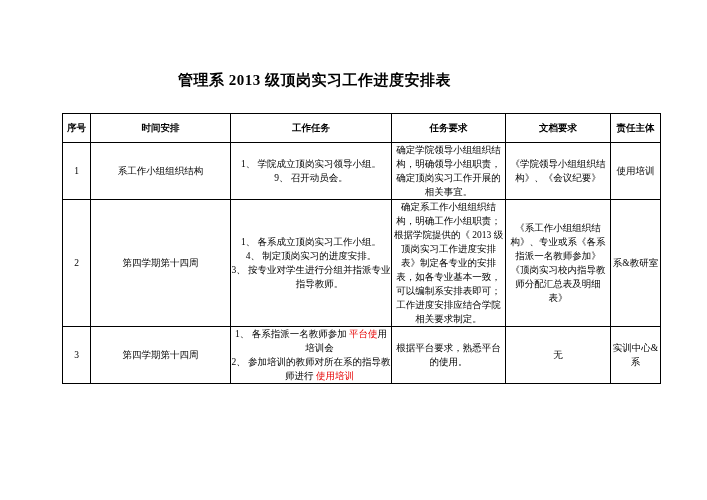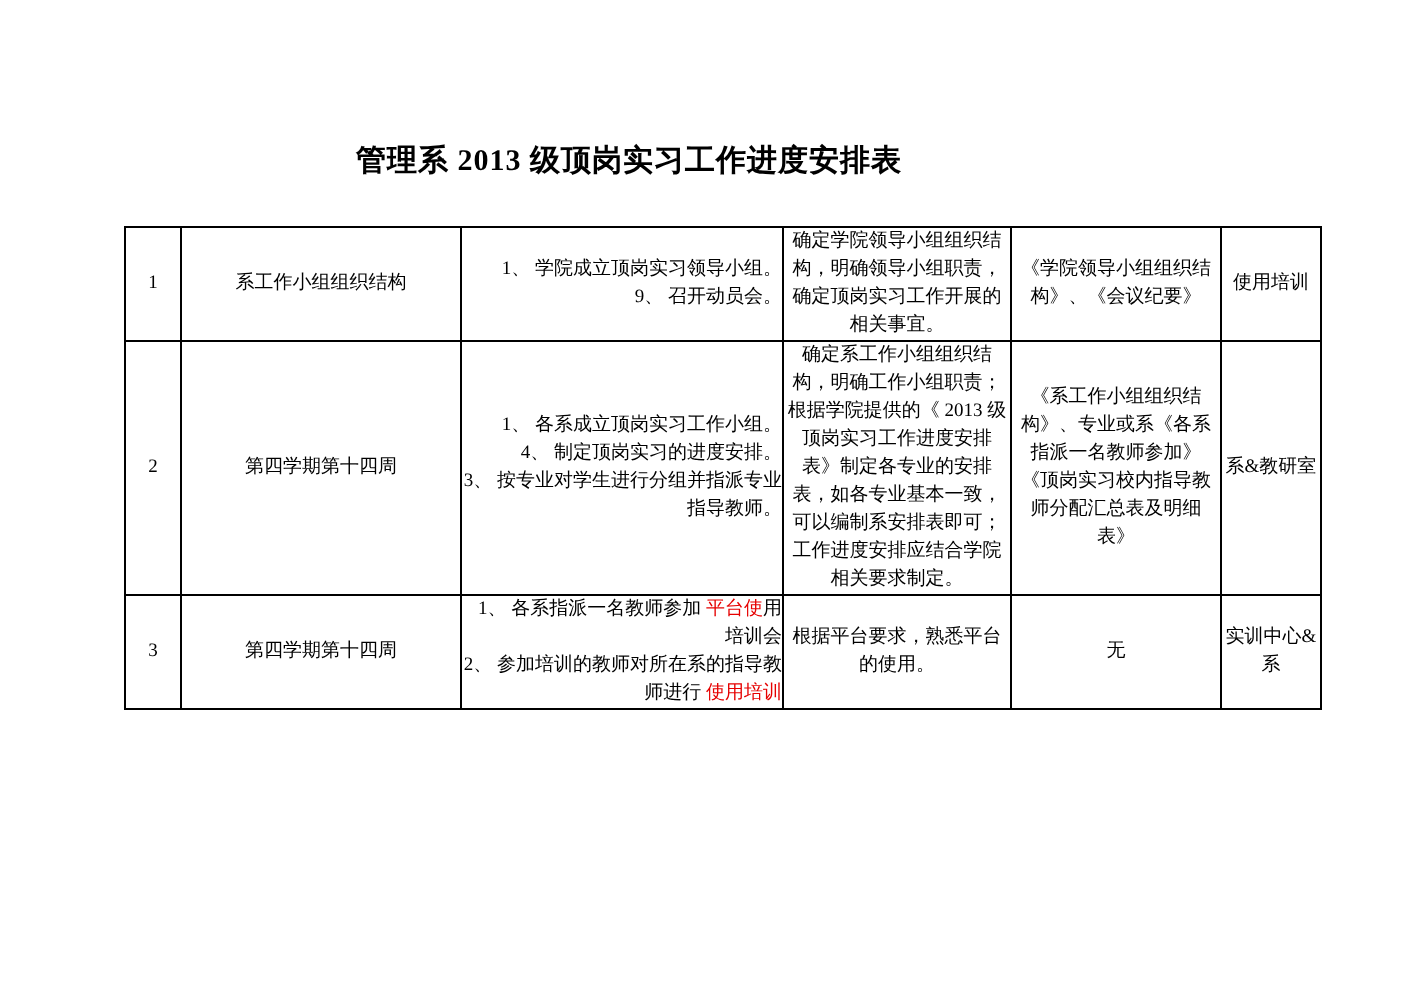--- a/index.html
+++ b/index.html
@@ -15,21 +15,21 @@
     position:absolute;left:62px;top:113px;width:598px;
     border-collapse:collapse;table-layout:fixed;
   }
   table.sched td,table.sched th{
     border:1px solid #000;padding:0;vertical-align:middle;
     font-size:9.5px;line-height:14px;overflow:hidden;
   }
   th.hcell{font-weight:bold;font-size:11px;text-align:center;height:28px;}
   .c-center{text-align:center;}
   td.req,td.docs{padding:3px 3px;line-height:13.5px;text-align:center;}
-  td.tasks{text-align:right;}
+  td.tasks{text-align:center;}
   .r1-tasks{padding:2px 2px 2px 5px;}
   .r2-tasks{padding:2px 2px 2px 23px;}
   .r3-tasks{padding:2px 2px 2px 3px;margin-top:32px;}
   .task{padding-left:17px;text-indent:-17px;}
   .red{color:#e60000;}
   .row1{height:56px;}
   .row2{height:110px;}
   .row3{height:53px;}
 </style>
 </head>
@@ -40,20 +40,28 @@
 <table class="sched">
   <colgroup>
     <col style="width:28px">
       <col style="width:140px">
       <col style="width:161px">
     <col style="width:114px">
       <col style="width:105px">
       <col style="width:50px">
   </colgroup>
   <tbody>
+      <tr>
+    <th class="hcell">序号</th>
+    <th class="hcell">时间安排</th>
+    <th class="hcell">工作任务</th>
+    <th class="hcell">任务要求</th>
+    <th class="hcell">文档要求</th>
+    <th class="hcell">责任主体</th>
+  </tr>
 
   <tr class="row1">
     <td class="c-center">1</td>
     <td class="c-center">系工作小组组织结构</td>
     <td class="tasks r1-tasks">
       <div class="task">1、 学院成立顶岗实习领导小组。</div>
       <div class="task">9、 召开动员会。</div>
     </td>
     <td class="req">确定学院领导小组组织结构，明确领导小组职责，确定顶岗实习工作开展的相关事宜。</td>
     <td class="docs">《学院领导小组组织结构》、《会议纪要》</td>

